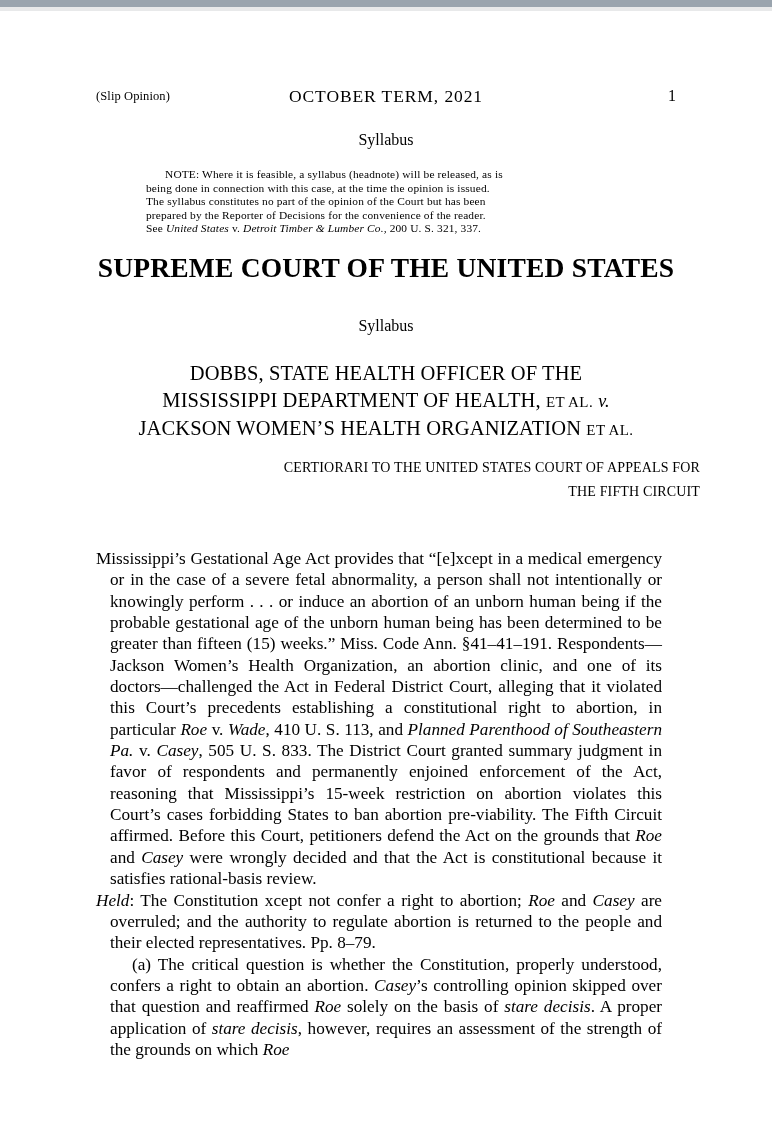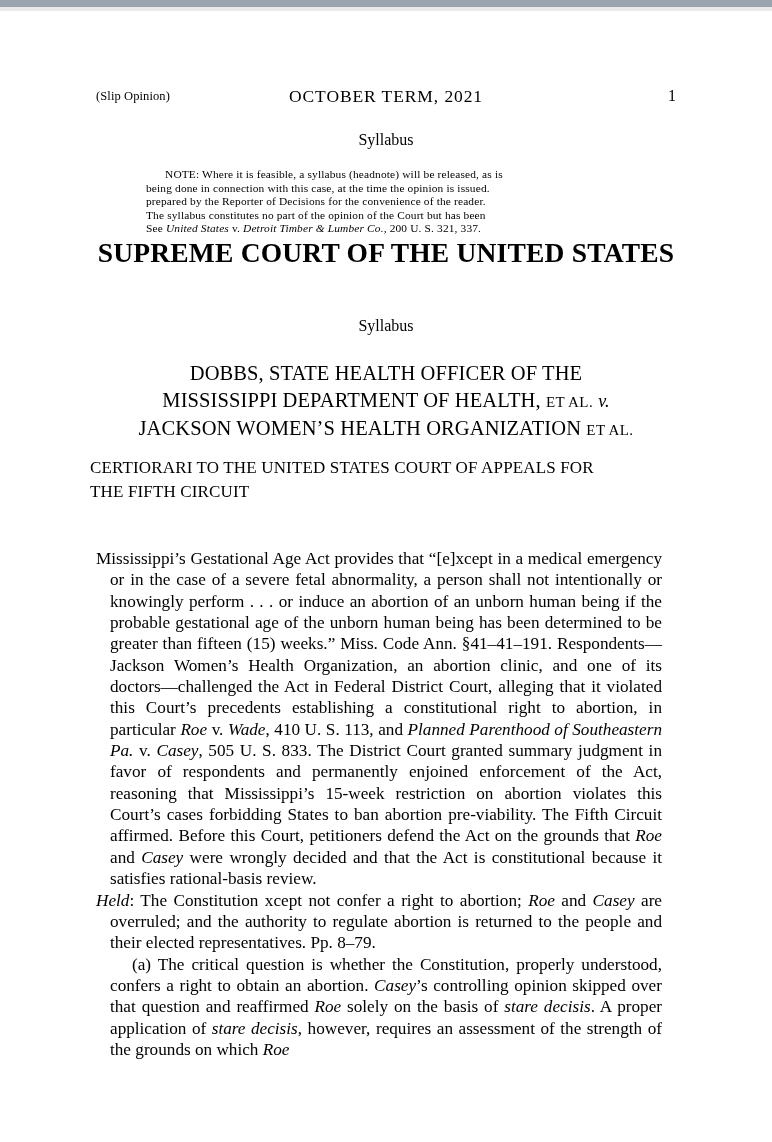--- a/index.html
+++ b/index.html
@@ -90,21 +90,21 @@
   #note-block .indent-first {
     text-indent: 19px;
   }
   #note-block i { font-style: italic; }
 
   
   #court-title {
     position: absolute;
     left: 96px;
     right: 96px;
-    top: 226px;
+    top: 241px;
     text-align: center;
     font-size: 27.5px;
     font-weight: bold;
     letter-spacing: 0.2px;
   }
 
   #syllabus-label {
     position: absolute;
     left: 96px;
     right: 96px;
@@ -130,24 +130,24 @@
   }
   #case-caption .vee {
     font-style: italic;
     font-size: 18px;
   }
 
   
   #certiorari {
     position: absolute;
     left: 90px;
-    right: 82px;
+    right: 72px;
     top: 445px;
-    text-align: left;
-    font-size: 17px;
+    text-align: right;
+    font-size: 14px;
     line-height: 24px;
     letter-spacing: 0.15px;
   }
 
   #docket-line {
     position: absolute;
     left: 96px;
     right: 96px;
     top: 503px;
     text-align: center;
@@ -190,22 +190,22 @@
     <span id="slip-opinion">(Slip Opinion)</span>
     <span id="term-line">OCTOBER  TERM,  2021</span>
     <span id="page-number">1</span>
   </div>
 
   <div id="head-syllabus">Syllabus</div>
 
   <div id="note-block">
     <div class="indent-first">NOTE:  Where it is feasible, a syllabus (headnote) will be released, as is</div>
     <div>being done in connection with this case, at the time the opinion is issued.</div>
+    <div>The syllabus constitutes no part of the opinion of the Court but has been</div>
     <div>prepared by the Reporter of Decisions for the convenience of the reader.</div>
-    <div>The syllabus constitutes no part of the opinion of the Court but has been</div>
     <div><span>See </span><i>United States</i><span> v. </span><i>Detroit Timber &amp; Lumber Co.,</i><span> 200 U. S. 321, 337.</span></div>
   </div>
 
   <div id="court-title">SUPREME COURT OF THE UNITED STATES</div>
 
   <div id="syllabus-label">Syllabus</div>
 
   <div id="case-caption">
     <div>DOBBS, STATE HEALTH OFFICER OF THE</div>
     <div><span>MISSISSIPPI DEPARTMENT OF HEALTH,</span> <span class="etal">ET AL.</span> <span class="vee">v.</span></div>

